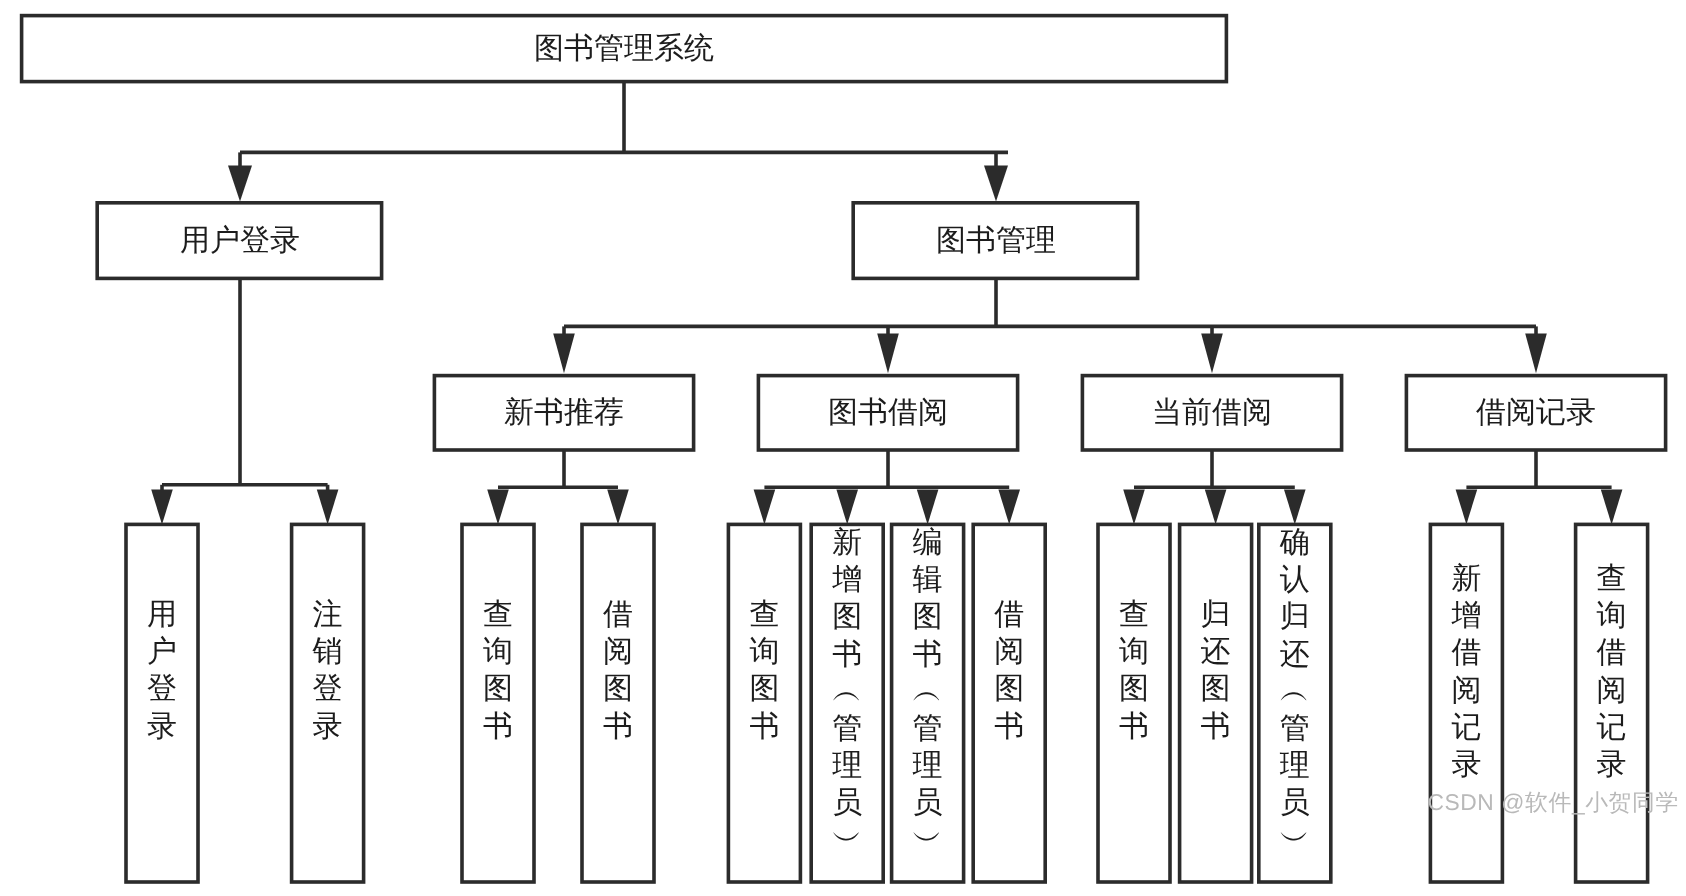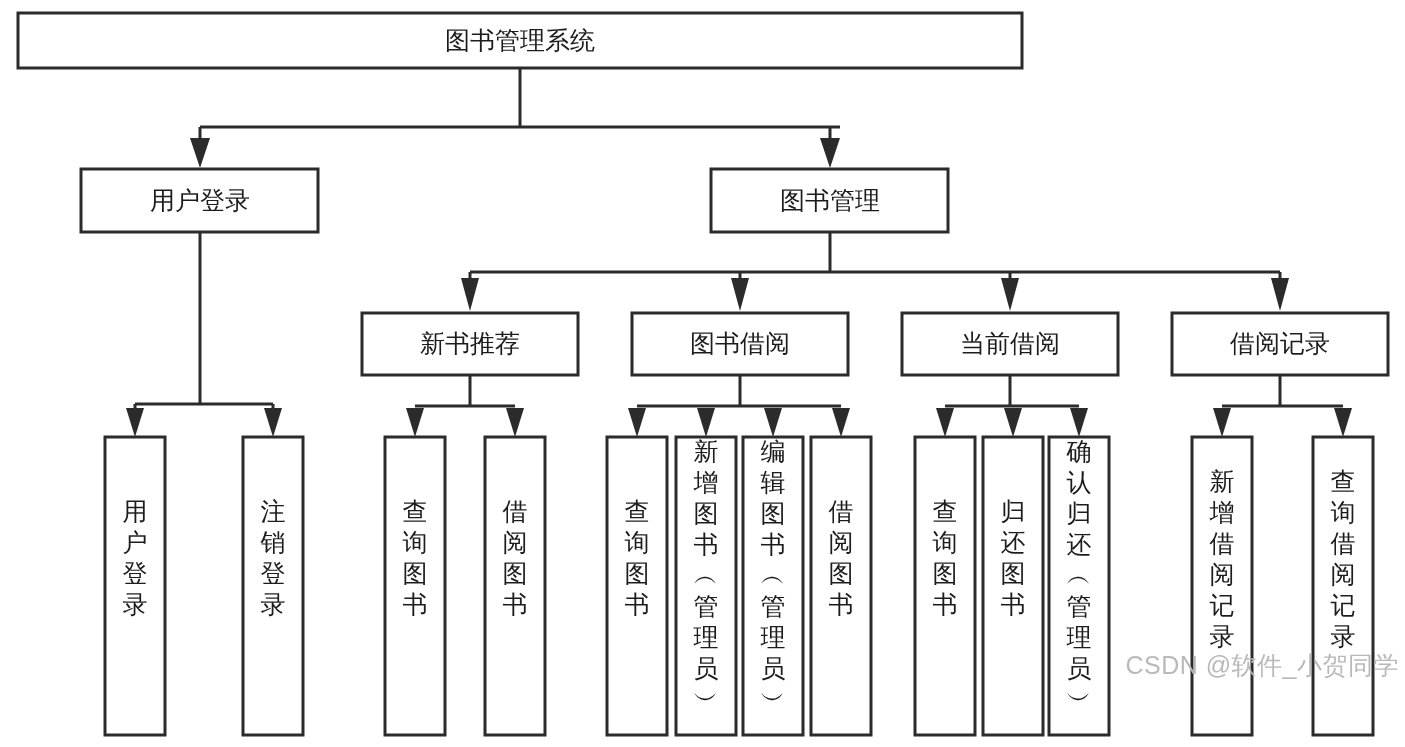--- a/index.html
+++ b/index.html
@@ -53,21 +53,21 @@
     font-family: "Liberation Sans", "DejaVu Sans", sans-serif;
     font-size: 25px;
     fill: #1c1c1c;
     text-anchor: middle;
   }
   .watermark {
     position: absolute;
     right: 6px;
     bottom: 4px;
     font-family: "Liberation Sans", "DejaVu Sans", sans-serif;
-    font-size: 25px;
+    font-size: 19px;
     color: #b9b9b9;
     letter-spacing: 0.5px;
     white-space: nowrap;
     pointer-events: none;
   }
 </style>
 </head>
 <body>
 
 <div id="diagram-root">

